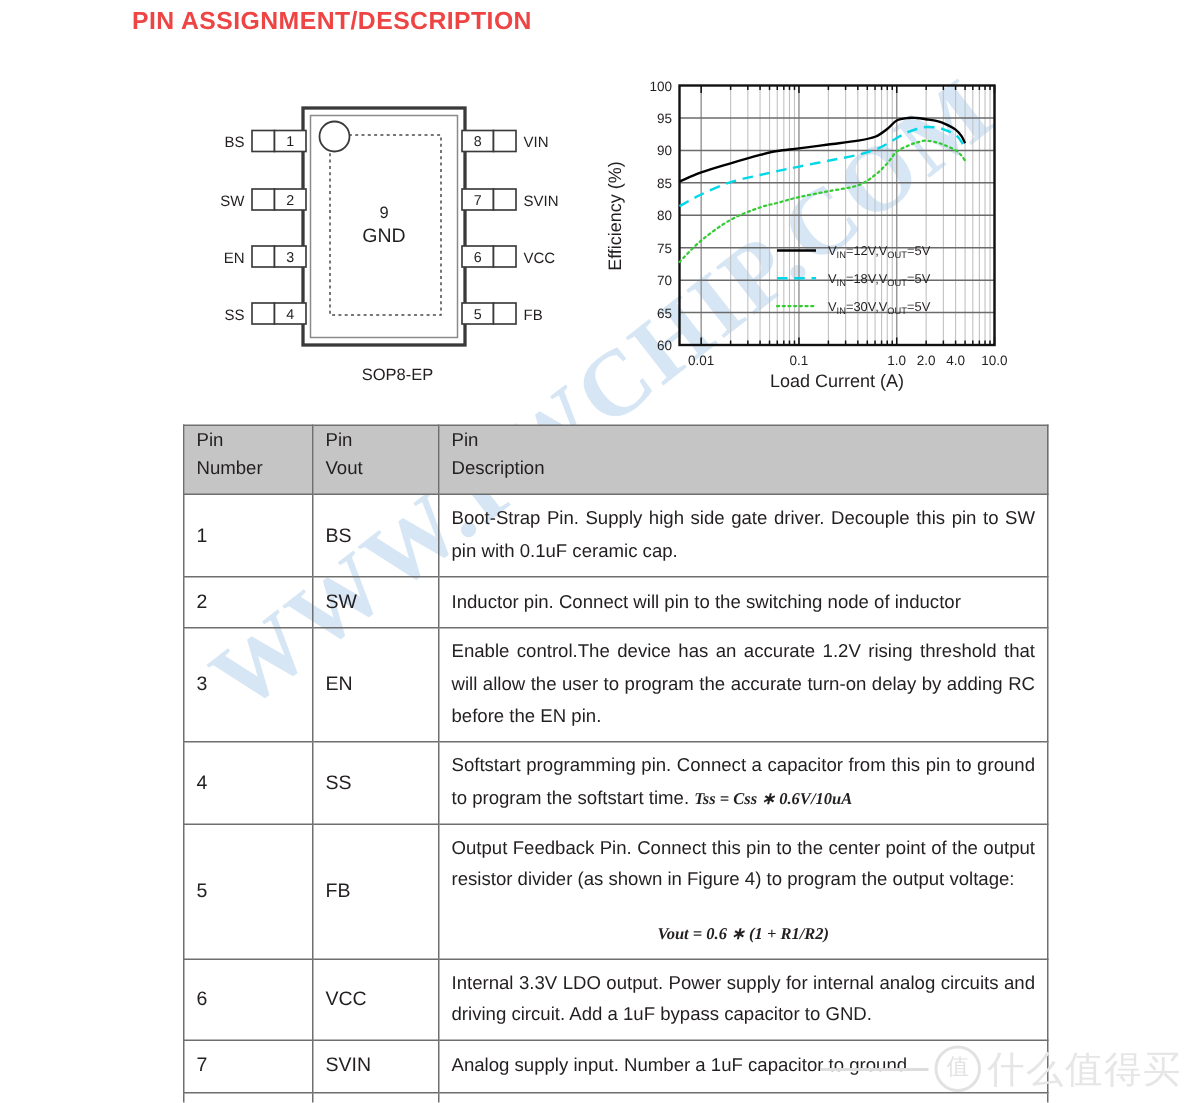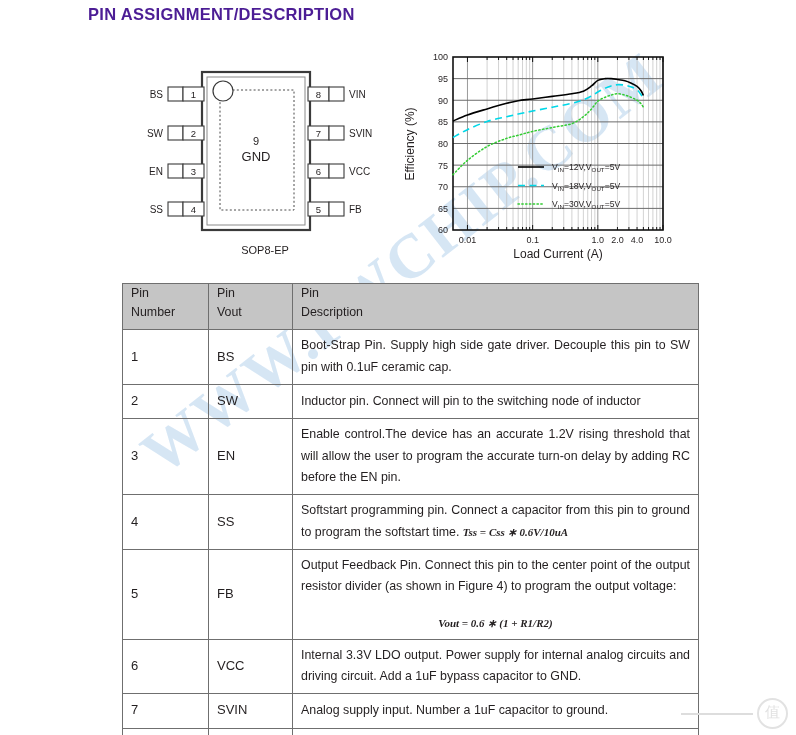--- a/index.html
+++ b/index.html
@@ -75,21 +75,21 @@
   }
 
   
   #page-title {
     position: absolute;
     left: 88px;
     top: 5px;
     font-size: 16.5px;
     font-weight: 700;
     letter-spacing: .3px;
-    color: #4c1d95;
+    color: #ef4444;
     z-index: 3;
   }
 
   
   #pkg-figure {
     position: absolute;
     left: 120px;
     top: 58px;
     width: 290px;
     height: 200px;
@@ -180,20 +180,21 @@
 </head>
 <body>
 
 <div id="wm-diagonal">
   <div class="wm-text">WWW.PWCHIP.COM</div>
 </div>
 
 <div id="wm-corner">
   <div class="wm-rule"></div>
   <div class="wm-badge">值</div>
+  <div class="wm-cn">什么值得买</div>
 </div>
 
 <div id="page-title">PIN ASSIGNMENT/DESCRIPTION</div>
 
 <svg id="pkg-figure" viewBox="0 0 290 200">
   <g stroke="#3a3a3a" fill="none" stroke-width="1.1">
 
     <rect x="82" y="14" width="108" height="158" fill="#ffffff" stroke="#3a3a3a" stroke-width="2.2"></rect>
     <rect x="87" y="19" width="98" height="148" fill="#ffffff" stroke="#8a8a8a" stroke-width="1"></rect>
 

